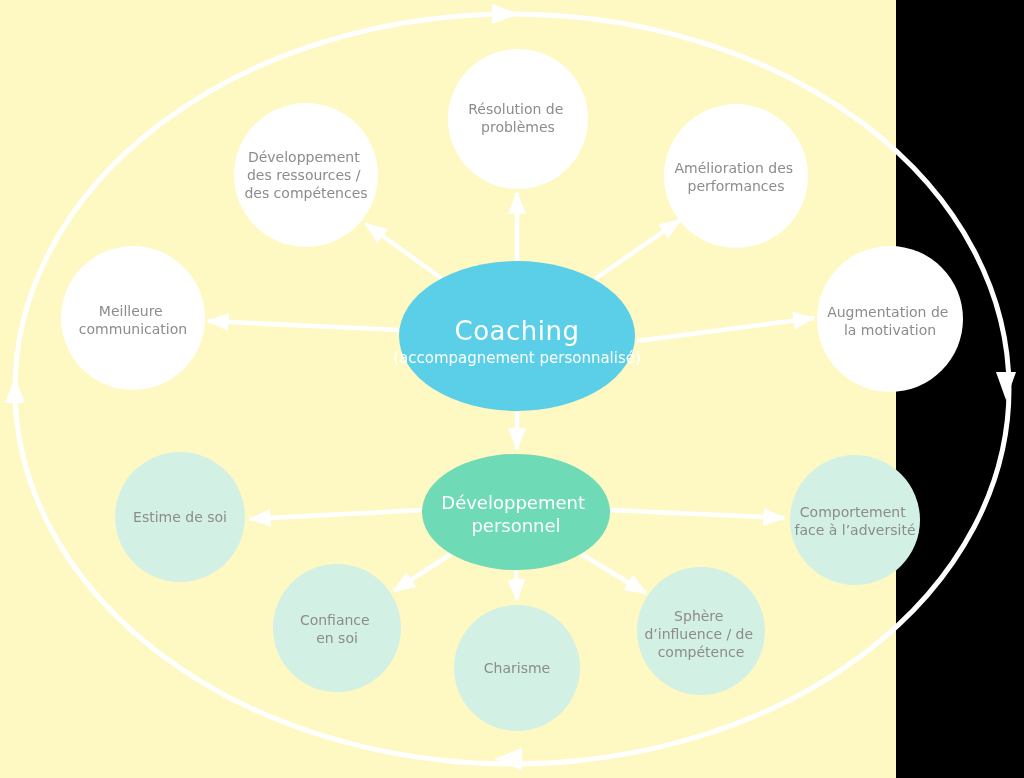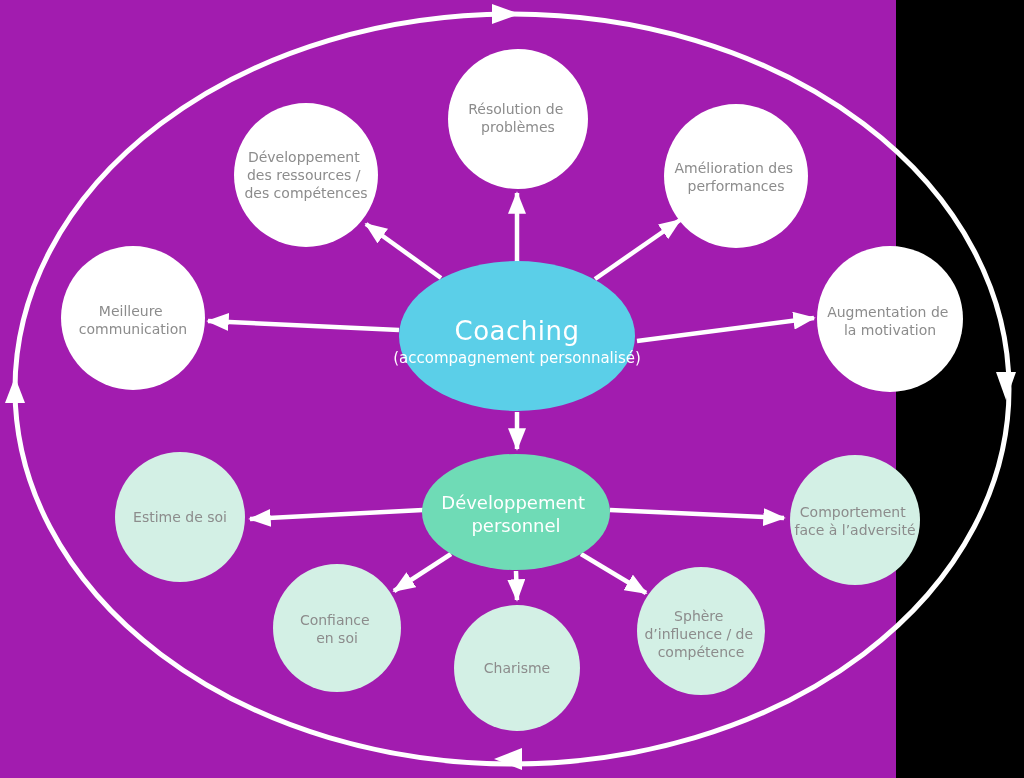--- a/index.html
+++ b/index.html
@@ -7,21 +7,21 @@
     padding: 0;
     background: #000000;
     width: 1024px;
     height: 778px;
     overflow: hidden;
   }
   .stage {
     position: relative;
     width: 896px;
     height: 778px;
-    background: #a21caf;
+    background: #fef9c3;
   }
   svg text {
     font-family: "DejaVu Sans", "Liberation Sans", sans-serif;
   }
   .coaching-title  { font-size: 26px; letter-spacing: 0.5px; }
   .coaching-sub    { font-size: 15px; }
   .hub2-label      { font-size: 18px; }
   .node-label      { font-size: 14px; }
   .edge            { stroke-width: 4.5; fill: none; }
   .ring            { stroke-width: 5; fill: none; }

